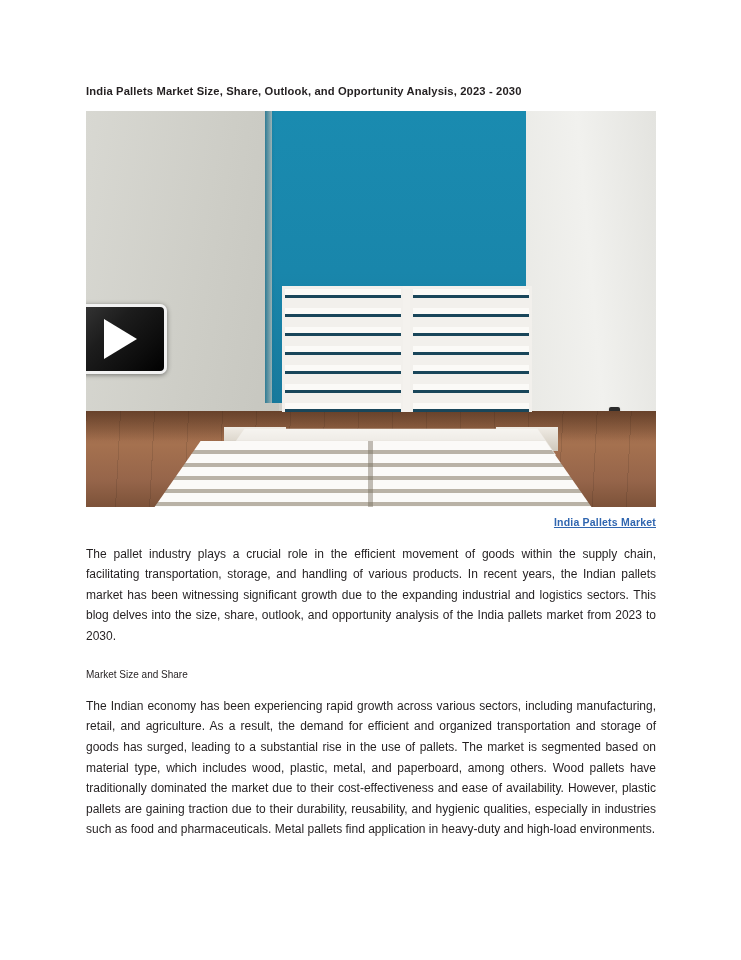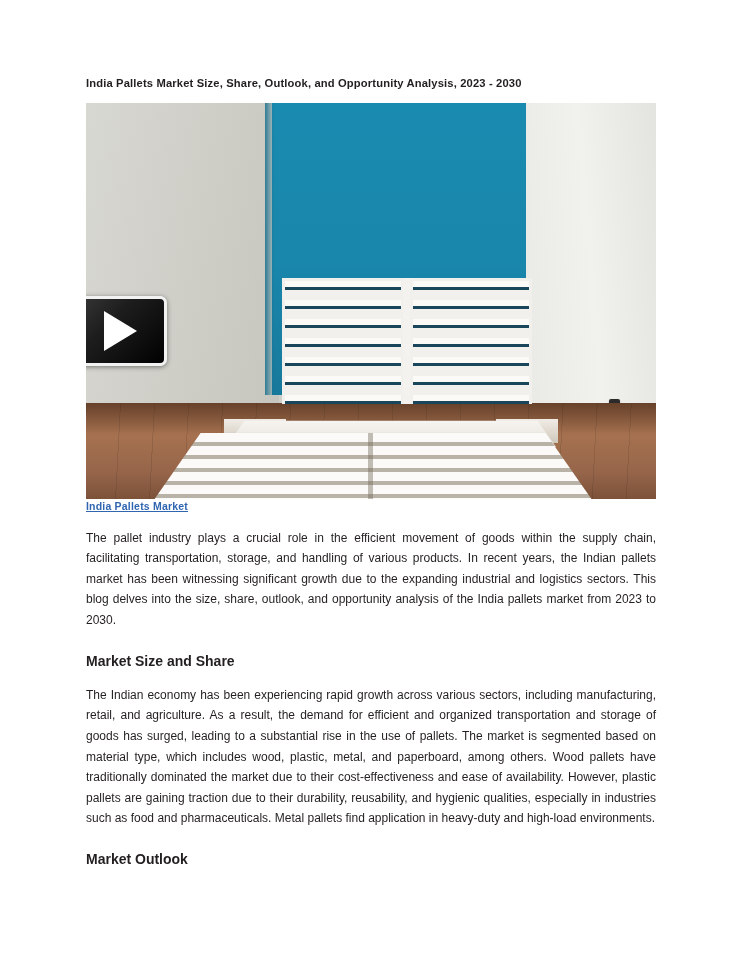--- a/index.html
+++ b/index.html
@@ -20,21 +20,21 @@
     position: absolute;
     left: 0; top: 0;
     width: 741px;
     height: 960px;
     background: #ffffff;
   }
 
   .content {
     position: absolute;
     left: 86px;
-    top: 76px;
+    top: 84px;
     width: 570px;
   }
 
   
   .doc-title {
     font-size: 11.2px;
     font-weight: bold;
     letter-spacing: 0.15px;
     color: #231f20;
     margin: 0 0 12px 0;
@@ -199,42 +199,42 @@
   .play-triangle {
     width: 0; height: 0;
     border-top: 20px solid transparent;
     border-bottom: 20px solid transparent;
     border-left: 33px solid #ffffff;
     margin-left: 8px;
   }
 
   
   .caption {
-    text-align: left;
-    padding-top: 1px;
+    text-align: right;
+    padding-top: 9px;
     font-size: 10.5px;
   }
   .caption a {
     color: #3066b0;
     text-decoration: underline;
     font-weight: bold;
     letter-spacing: 0.2px;
   }
 
   
   p.body-text {
     font-size: 12px;
     line-height: 1.72;
     color: #231f20;
     text-align: justify;
     margin: 16px 0 0 0;
   }
   h2.section-heading {
-    font-size: 14px;
-    font-weight: bold;
+    font-size: 10px;
+    font-weight: normal;
     color: #231f20;
     margin: 22px 0 0 0;
   }
   p.body-text a {
     color: #2f6ab5;
     text-decoration: underline;
     font-weight: bold;
   }
   .nowrap { white-space: nowrap; }
 </style>
@@ -295,17 +295,16 @@
         <a href="#">India Pallets Market</a>
       </div>
     </div>
 
     <p class="body-text">The pallet industry plays a crucial role in the efficient movement of goods within the supply chain, facilitating transportation, storage, and handling of various products. In recent years, the Indian pallets market has been witnessing significant growth due to the expanding industrial and logistics sectors. This blog delves into the size, share, outlook, and opportunity analysis of the India pallets market from 2023 to 2030.</p>
 
     <h2 class="section-heading">Market Size and Share</h2>
 
     <p class="body-text">The Indian economy has been experiencing rapid growth across various sectors, including manufacturing, retail, and agriculture. As a result, the demand for efficient and organized transportation and storage of goods has surged, leading to a substantial rise in the use of pallets. The market is segmented based on material type, which includes wood, plastic, metal, and paperboard, among others. Wood pallets have traditionally dominated the market due to their cost-effectiveness and ease of availability. However, plastic pallets are gaining traction due to their durability, reusability, and hygienic qualities, especially in industries such as food and pharmaceuticals. Metal pallets find application in heavy-duty and high-load environments.</p>
 
-    <h2 class="section-heading">Market Outlook</h2>
 
 
   </div>
 </div>
 
 </body></html>

